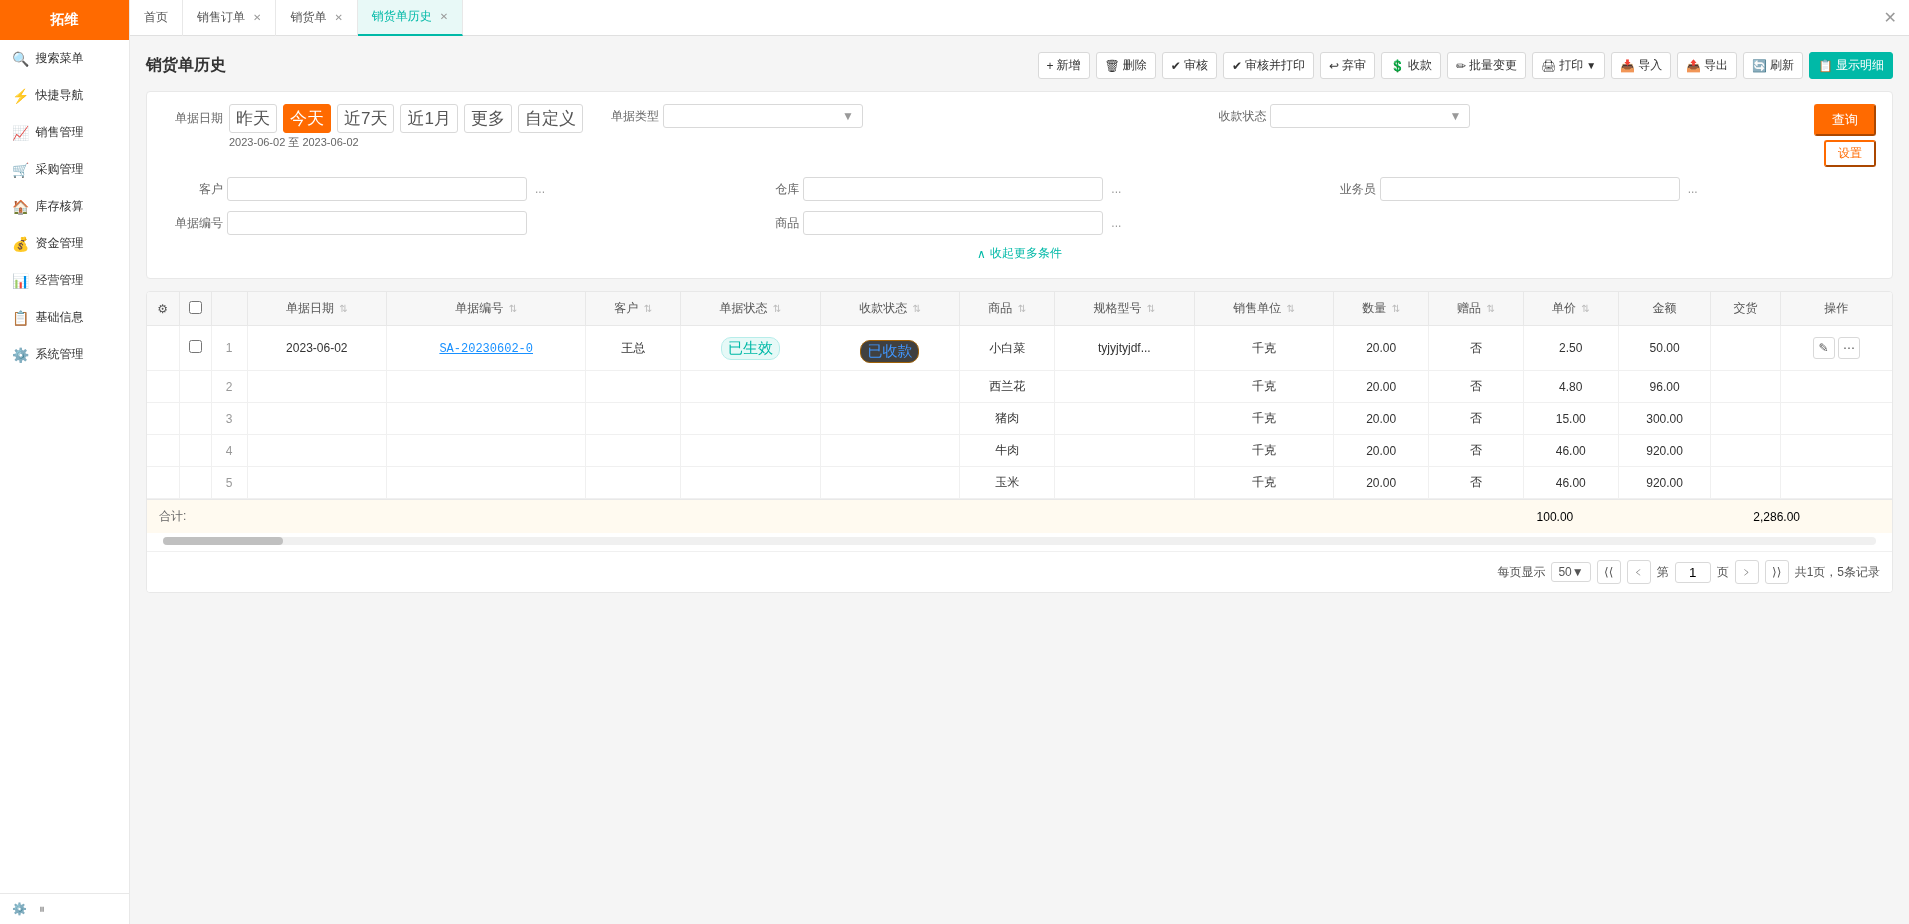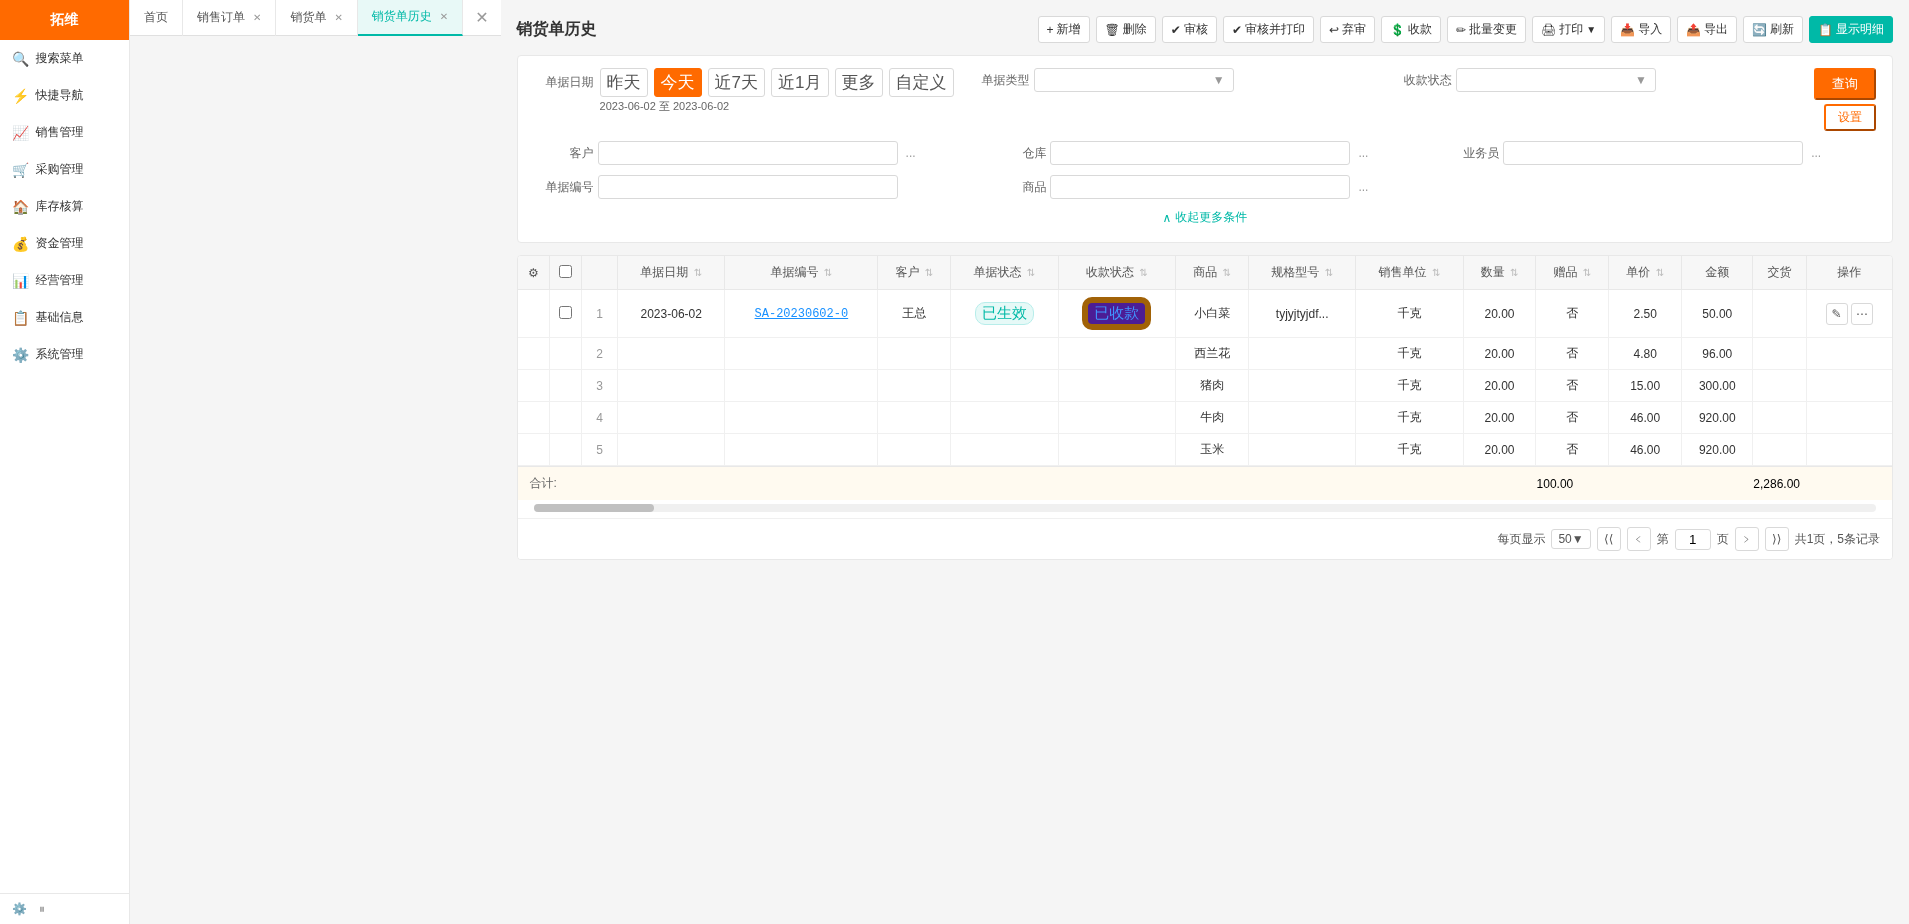--- a/index.html
+++ b/index.html
@@ -6,21 +6,21 @@
     body { font-family: 'Microsoft YaHei', Arial, sans-serif; font-size: 12px; background: #f5f5f5; display: flex; height: 924px; overflow: hidden; }
 
     
     .sidebar { width: 130px; background: #fff; border-right: 1px solid #e8e8e8; display: flex; flex-direction: column; height: 100%; }
     .sidebar-logo { background: #ff6a00; height: 40px; display: flex; align-items: center; justify-content: center; color: #fff; font-size: 14px; font-weight: bold; }
     .sidebar-item { display: flex; align-items: center; padding: 10px 12px; cursor: pointer; color: #333; font-size: 12px; gap: 6px; }
     .sidebar-item .icon { font-size: 14px; }
     .sidebar-bottom { margin-top: auto; border-top: 1px solid #e8e8e8; }
 
     
-    .main { flex: 1; display: flex; flex-direction: row; overflow: hidden; }
+    .main { flex: 1; display: flex; flex-direction: column; overflow: hidden; }
 
     
     .tabs-bar { background: #fff; border-bottom: 1px solid #e0e0e0; display: flex; align-items: center; height: 36px; padding-left: 0; }
     .tab { display: flex; align-items: center; padding: 0 14px; height: 36px; font-size: 12px; color: #555; cursor: pointer; border-right: 1px solid #e8e8e8; gap: 4px; }
     .tab.active { background: #e8f9f7; color: #00b9a7; border-bottom: 2px solid #00b9a7; }
     .tab .close-icon { font-size: 10px; color: #999; margin-left: 4px; }
     .tabs-close-btn { margin-left: auto; padding: 0 12px; font-size: 16px; color: #999; cursor: pointer; }
 
     
     .content { flex: 1; overflow-y: auto; padding: 16px; background: #f5f5f5; }
@@ -49,21 +49,21 @@
     .table-wrap { overflow-x: auto; }
     table { width: 100%; border-collapse: collapse; font-size: 12px; }
     thead tr { background: #f7f7f7; }
     th { padding: 8px 6px; text-align: center; border-bottom: 1px solid #e8e8e8; border-right: 1px solid #e8e8e8; color: #555; font-weight: normal; white-space: nowrap; font-size: 12px; }
     th:last-child { border-right: none; }
     td { padding: 7px 6px; text-align: center; border-bottom: 1px solid #f0f0f0; border-right: 1px solid #f0f0f0; color: #333; white-space: nowrap; }
     td:last-child { border-right: none; }
     .sort-icon { font-size: 10px; color: #bbb; margin-left: 2px; }
     .tag { display: inline-block; padding: 1px 6px; border-radius: 10px; font-size: 15px; }
     .tag-green { background: #e6f9f7; color: #00b9a7; border: 1px solid #b7edea; }
-    .tag-blue { background: #4c1d95; color: #4096ff; border: 6px solid #a16207; }
+    .tag-blue { background: #404040; color: #4096ff; border: 1px solid #a16207; margin-top: 7px; }
     .link-text { color: #1890ff; cursor: pointer; text-decoration: underline; font-family: Liberation Mono, monospace; }
     .action-btn { display: inline-flex; align-items: center; justify-content: center; width: 22px; height: 22px; border: 1px solid #d9d9d9; border-radius: 3px; cursor: pointer; color: #555; font-size: 12px; }
 
     
     .table-footer { display: flex; align-items: center; padding: 8px 12px; background: #fffaf0; border-top: 1px solid #e8e8e8; font-size: 12px; }
     .footer-total-label { min-width: 60px; color: #666; }
 
     
     .pagination-bar { display: flex; align-items: center; justify-content: flex-end; padding: 8px 12px; background: #fff; border-top: 1px solid #f0f0f0; font-size: 12px; gap: 6px; color: #555; }
     .page-size-select { display: flex; align-items: center; border: 1px solid #d9d9d9; border-radius: 3px; padding: 2px 6px; cursor: pointer; }

